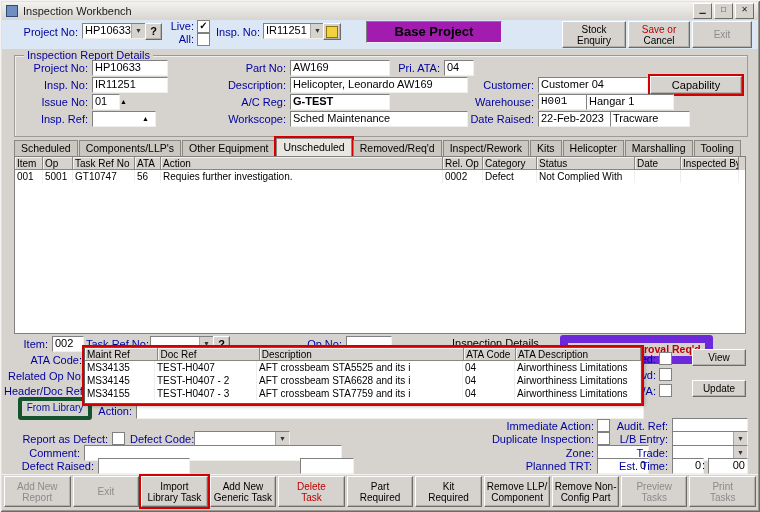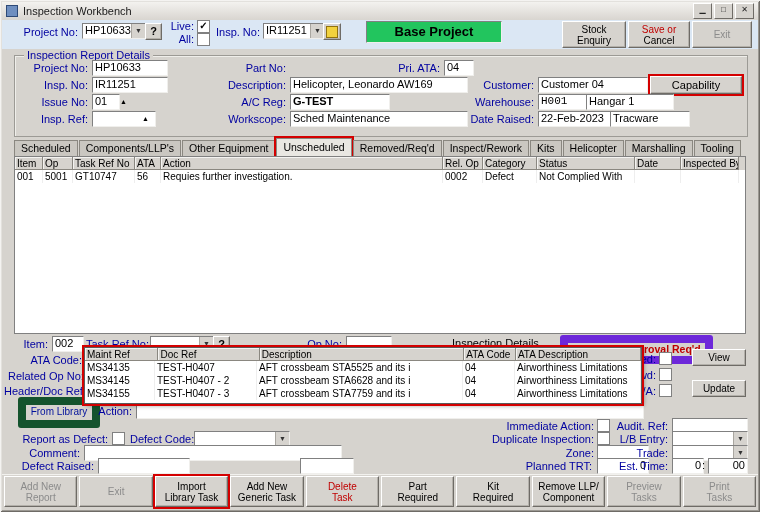--- a/index.html
+++ b/index.html
@@ -70,39 +70,40 @@
   <span class="lbl r" style="left:14px;top:25px;width:64px;">Project No:</span>
   <span class="val combo" style="left:82px;top:23px;width:58px;"><span>HP10633</span><span class="arr">▼</span></span>
   <span class="btn" style="left:145px;top:23px;width:15px;height:15px;line-height:15px;font-weight:bold;">?</span>
   <span class="lbl r" style="left:164px;top:19px;width:30px;">Live:</span>
   <span class="cb" style="left:197px;top:20px;">✓</span>
   <span class="lbl r" style="left:164px;top:32px;width:30px;">All:</span>
   <span class="cb" style="left:197px;top:33px;"></span>
   <span class="lbl r" style="left:212px;top:25px;width:48px;">Insp. No:</span>
   <span class="val combo" style="left:263px;top:23px;width:56px;"><span>IR11251</span><span class="arr">▼</span></span>
   <span class="btn" style="left:323px;top:23px;width:16px;height:15px;"><span style="display:inline-block;width:10px;height:10px;margin-top:2px;background:#f2d23e;border:1px solid #91720f;"></span></span>
-  <span class="val" style="left:366px;top:21px;width:130px;height:20px;line-height:20px;text-align:center;font-weight:bold;font-size:13px;background:#22c55e;">Base Project</span>
+  <span class="val" style="left:366px;top:21px;width:130px;height:20px;line-height:20px;text-align:center;font-weight:bold;font-size:13px;background:#a21caf;">Base Project</span>
   <span class="btn btn2l" style="left:562px;top:21px;width:62px;height:25px;">
       <span>Stock</span>
       <span>Enquiry</span>
     </span>
   <span class="btn btn2l" style="left:628px;top:21px;width:60px;height:25px;">
       <span class="red">Save or</span>
       <span>Cancel</span>
     </span>
   <span class="btn btn2l dis" style="left:692px;top:21px;width:58px;height:25px;">
       <span>Exit</span>
     </span>
 
   <div class="group" style="left:14px;top:55px;width:732px;height:80px;"></div>
   <span class="glegend" style="left:24px;top:49px;">Inspection Report Details</span>
 
   <span class="lbl r" style="left:20px;top:61px;width:68px;">Project No:</span>
   <span class="val" style="left:92px;top:60px;width:70px;">HP10633</span>
   <span class="lbl r" style="left:236px;top:61px;width:50px;">Part No:</span>
+  <span class="val" style="left:290px;top:60px;width:94px;">AW169</span>
   <span class="lbl r" style="left:390px;top:61px;width:50px;">Pri. ATA:</span>
   <span class="val" style="left:444px;top:60px;width:24px;">04</span>
 
   <span class="lbl r" style="left:20px;top:78px;width:68px;">Insp. No:</span>
   <span class="val" style="left:92px;top:77px;width:70px;">IR11251</span>
   <span class="lbl r" style="left:222px;top:78px;width:64px;">Description:</span>
   <span class="val" style="left:290px;top:77px;width:172px;">Helicopter, Leonardo AW169</span>
   <span class="lbl r" style="left:476px;top:78px;width:58px;">Customer:</span>
   <span class="val" style="left:538px;top:77px;width:104px;">Customer 04</span>
   <span class="btn annot" style="left:650px;top:76px;width:90px;height:16px;line-height:16px;">Capability</span>
@@ -174,21 +175,21 @@
   <span class="btn" style="left:213px;top:336px;width:15px;height:15px;line-height:15px;font-weight:bold;">?</span>
   <span class="btn dis" style="left:233px;top:356px;width:66px;height:15px;line-height:15px;font-size:10px;">Continuation</span>
   <span class="lbl r" style="left:304px;top:337px;width:38px;">Op No:</span>
   <span class="val" style="left:346px;top:336px;width:40px;"></span>
   <span style="position:absolute;left:452px;top:337px;">Inspection Details</span>
   <span class="red" style="position:absolute;left:560px;top:335px;border:8px solid #6d28d9;border-radius:3px;padding:0 4px;font-weight:bold;font-size:10.5px;line-height:13px;">Customer Approval Req'd</span>
 
   <span class="lbl r" style="left:28px;top:353px;width:54px;">ATA Code:</span>
   <span class="lbl r" style="left:8px;top:369px;width:74px;">Related Op No:</span>
   <span class="lbl r" style="left:4px;top:384px;width:78px;">Header/Doc Ref:</span>
-  <span class="btn" style="left:18px;top:397px;width:66px;height:15px;line-height:13px;font-size:10px;border:8px solid #14532d;border-radius:3px;color:#00119b;background:#d6d3ce;box-shadow:none;">From Library</span>
+  <span class="btn" style="left:18px;top:397px;width:66px;height:15px;line-height:13px;font-size:10px;border:4px solid #14532d;border-radius:3px;color:#00119b;background:#d6d3ce;box-shadow:none;">From Library</span>
   <span class="lbl r" style="left:96px;top:404px;width:36px;">Action:</span>
   <span class="val" style="left:136px;top:403px;width:502px;"></span>
 
   <span class="lbl r" style="left:622px;top:352px;width:34px;">oned:</span>
   <span class="cb" style="left:659px;top:352px;"></span>
   <span class="btn" style="left:692px;top:349px;width:52px;height:15px;line-height:15px;font-size:10px;">View</span>
   <span class="lbl r" style="left:620px;top:368px;width:36px;">d Fwd:</span>
   <span class="cb" style="left:659px;top:368px;"></span>
   <span class="lbl r" style="left:628px;top:384px;width:28px;">N/A:</span>
   <span class="cb" style="left:659px;top:384px;"></span>
@@ -283,20 +284,24 @@
         <span>Required</span>
       </div>
       <div class="fbtn">
         <span>Kit</span>
         <span>Required</span>
       </div>
       <div class="fbtn">
         <span>Remove LLP/</span>
         <span>Component</span>
       </div>
+      <div class="fbtn">
+        <span>Remove Non-</span>
+        <span>Config Part</span>
+      </div>
       <div class="fbtn dis">
         <span>Preview</span>
         <span>Tasks</span>
       </div>
       <div class="fbtn dis">
         <span>Print</span>
         <span>Tasks</span>
       </div>
     </div>
 

